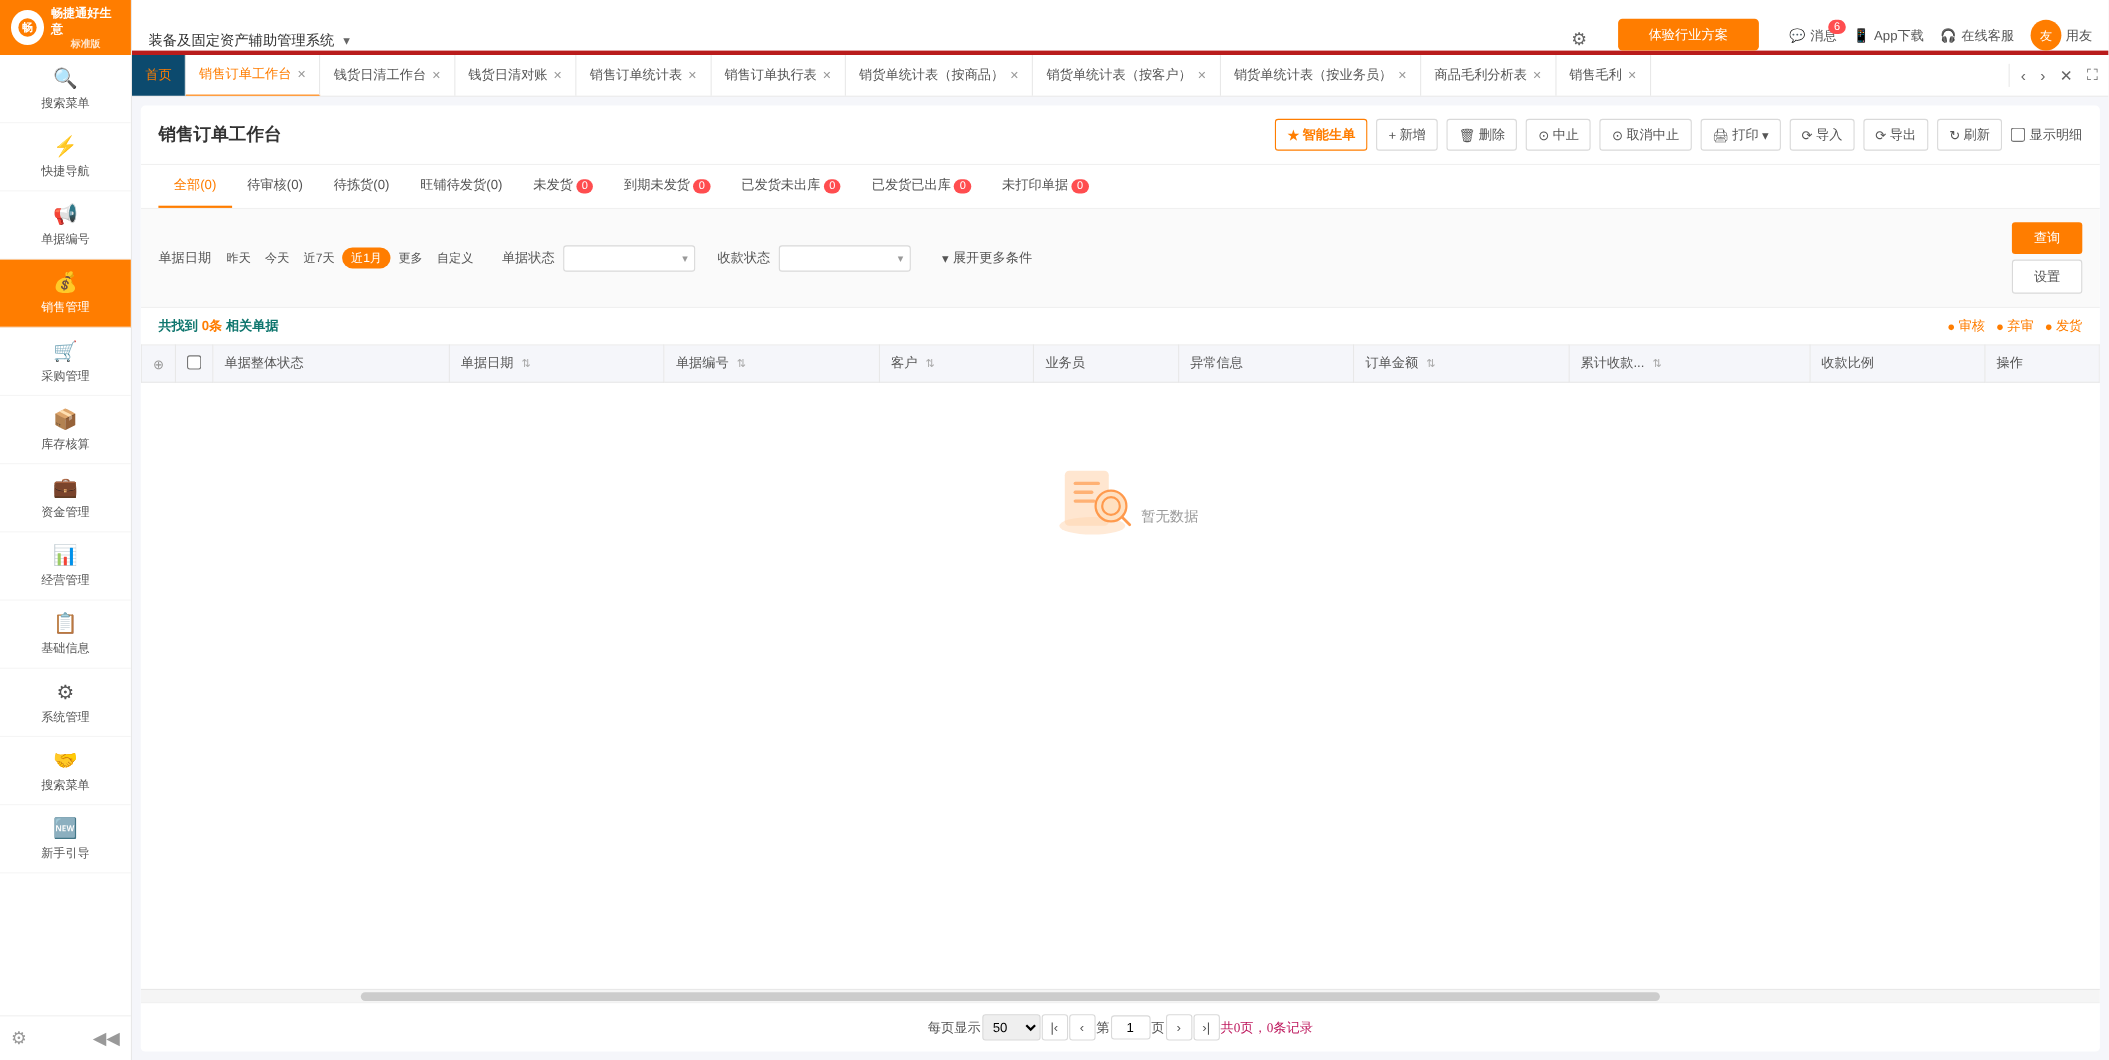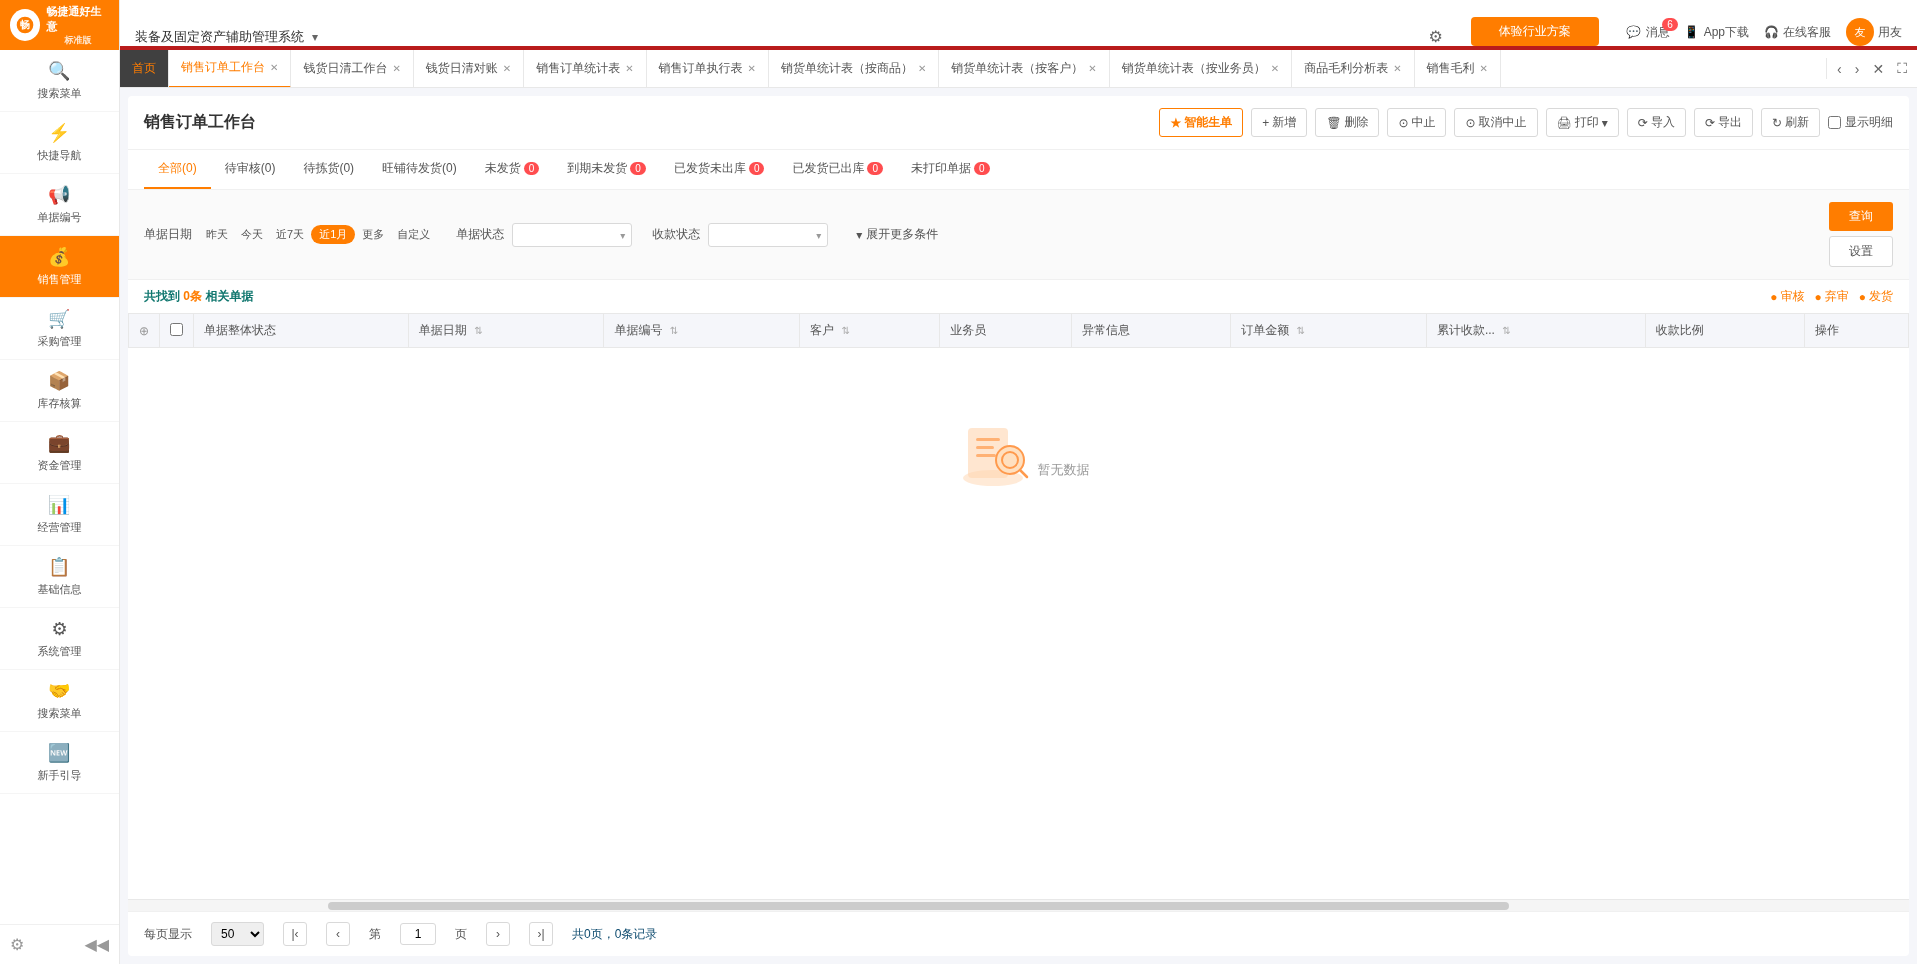--- a/index.html
+++ b/index.html
@@ -29,21 +29,21 @@
     .topbar-settings { cursor: pointer; color: #666; font-size: 16px; }
     .topbar-trial-btn { background: #ff7d00; color: white; border: none; border-radius: 4px; padding: 6px 28px; cursor: pointer; font-size: 12px; }
     .topbar-right { display: flex; align-items: center; gap: 15px; margin-left: auto; }
     .topbar-right-item { display: flex; align-items: center; gap: 4px; cursor: pointer; color: #555; font-size: 12px; position: relative; }
     .badge { background: #ff4d4f; color: white; border-radius: 10px; padding: 1px 5px; font-size: 10px; position: absolute; top: -6px; right: -8px; }
     .avatar-circle { width: 28px; height: 28px; background: #ff7d00; border-radius: 50%; display: flex; align-items: center; justify-content: center; color: white; font-size: 11px; }
 
     
     .tabbar { height: 38px; background: white; border-bottom: 1px solid #e8e8e8; display: flex; align-items: center; flex-shrink: 0; overflow: hidden; }
     .tab { display: flex; align-items: center; padding: 0 12px; height: 38px; border-right: 1px solid #e8e8e8; cursor: pointer; font-size: 12px; color: #555; white-space: nowrap; gap: 5px; flex-shrink: 0; }
-    .tab.home { color: #ff7d00; background: #404040; }
+    .tab.home { color: #ff7d00; background: #0c4a6e; }
     .tab.active { color: #ff7d00; border-bottom: 2px solid #ff7d00; background: white; }
     .tab .close-x { color: #999; font-size: 10px; cursor: pointer; }
     .tabbar-nav { display: flex; align-items: center; padding: 0 5px; gap: 3px; margin-left: auto; border-left: 1px solid #e8e8e8; }
     .tabbar-nav-btn { cursor: pointer; color: #666; font-size: 14px; padding: 2px 5px; }
 
     
     .content { flex: 1; background: #f5f6fa; overflow: auto; display: flex; flex-direction: column; }
 
     
     .workbench { background: white; flex: 1; display: flex; flex-direction: column; margin: 8px; border-radius: 4px; overflow: hidden; }
@@ -97,26 +97,26 @@
     .th-checkbox { width: 30px; text-align: center; }
     .th-settings { width: 30px; text-align: center; }
     .col-settings { color: #999; cursor: pointer; }
 
     
     .empty-state { flex: 1; display: flex; flex-direction: row; align-items: center; justify-content: center; padding: 60px 0; }
     .empty-icon { font-size: 80px; color: #ffd6b0; margin-bottom: 15px; }
     .empty-text { font-size: 13px; color: #999; }
 
     
-    .pagination { padding: 10px 16px; display: flex; align-items: center; justify-content: flex-start; border-top: 1px solid #f0f0f0; gap: 19px; }
+    .pagination { padding: 10px 16px; display: flex; align-items: center; justify-content: center; border-top: 1px solid #f0f0f0; gap: 1px; }
     .pagination-label { font-size: 12px; color: #555; }
     .page-size-select { border: 1px solid #d9d9d9; border-radius: 3px; padding: 3px 5px; font-size: 12px; }
     .page-btn { width: 24px; height: 24px; display: flex; align-items: center; justify-content: center; border: 1px solid #d9d9d9; border-radius: 3px; cursor: pointer; font-size: 12px; color: #555; background: white; }
     .page-input { width: 36px; border: 1px solid #d9d9d9; border-radius: 3px; padding: 3px 5px; text-align: center; font-size: 12px; }
-    .pagination-total { font-size: 12px; color: #0c4a6e; }
+    .pagination-total { font-size: 12px; color: #be185d; font-family: Liberation Serif, serif; }
     .scrollbar-area { height: 12px; background: #f5f5f5; border-top: 1px solid #e8e8e8; position: relative; overflow: hidden; }
     .scrollbar-thumb { position: absolute; left: 200px; right: 400px; height: 8px; top: 2px; background: #ccc; border-radius: 4px; }
   </style>
 </head>
 <body>
 
 <div class="sidebar">
   <div class="sidebar-logo">
     <div class="sidebar-logo-icon">
       <svg viewBox="0 0 24 24" fill="none">

